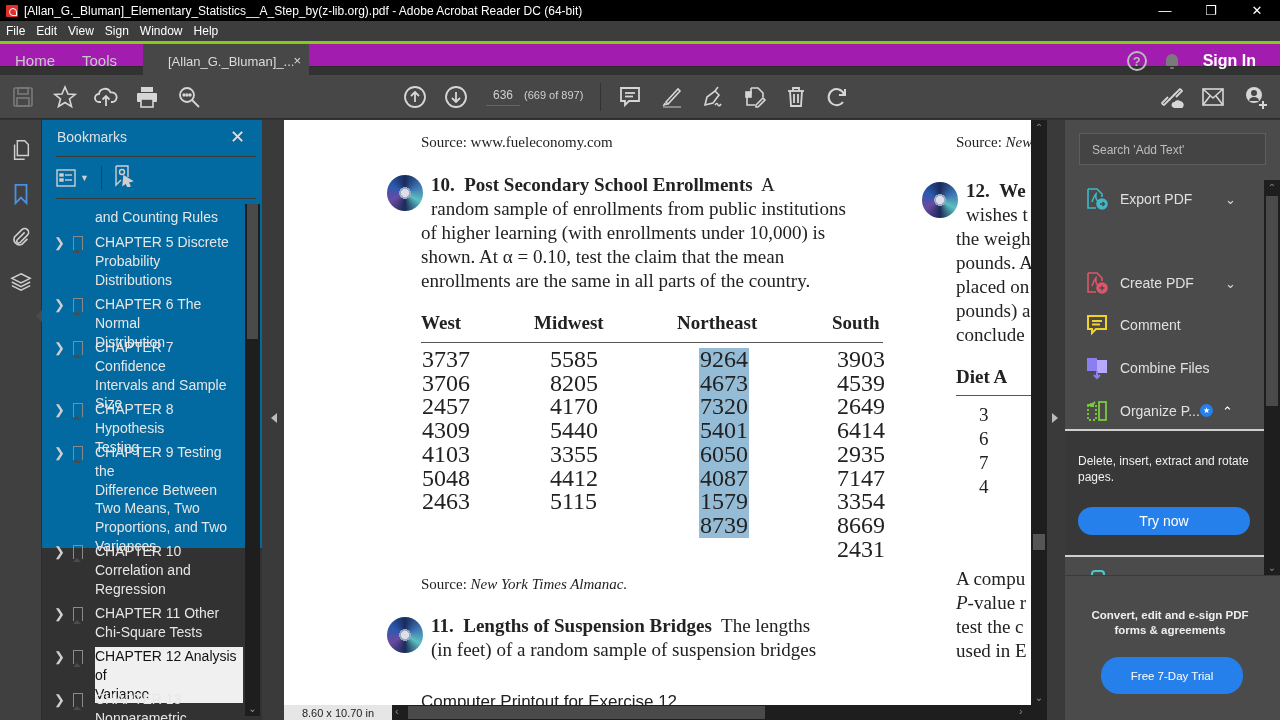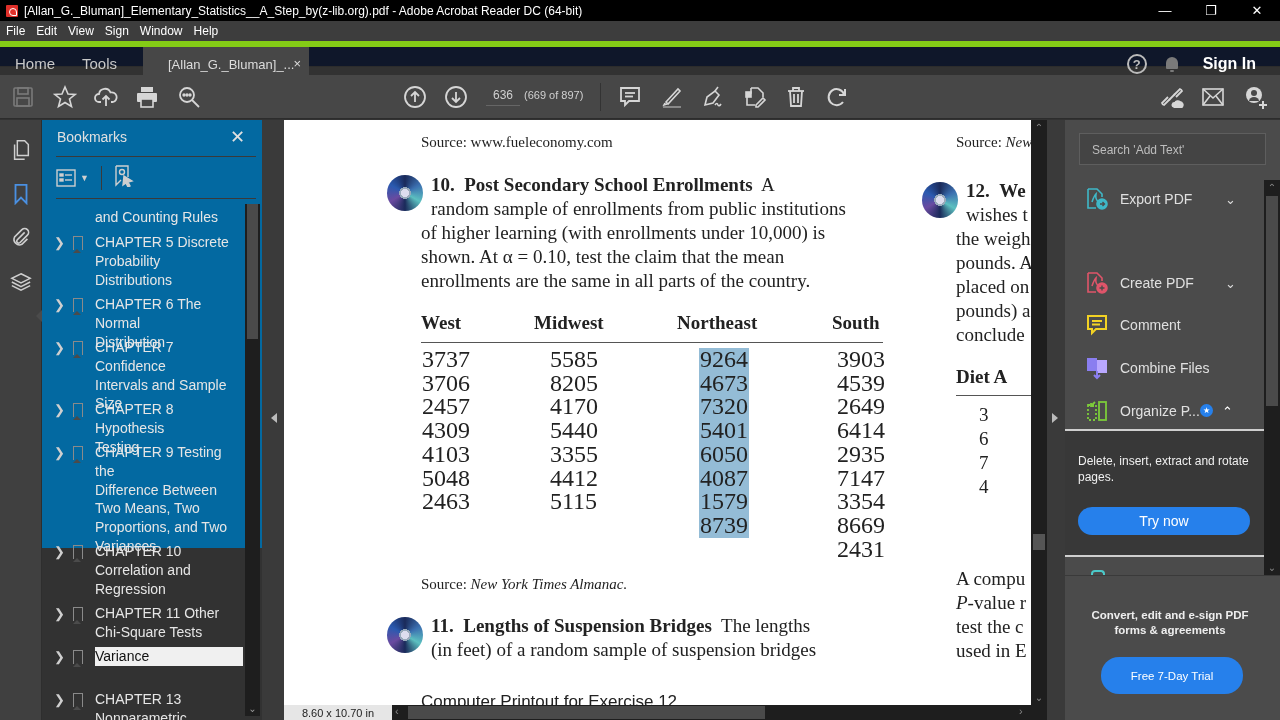--- a/index.html
+++ b/index.html
@@ -5,21 +5,21 @@
   * { box-sizing: border-box; margin: 0; padding: 0; }
   html, body { width: 1280px; height: 720px; overflow: hidden; background: #323232; font-family: "Liberation Sans", sans-serif; }
   .titlebar { position: absolute; left: 0; top: 0; width: 1280px; height: 21px; background: #000; color: #fff; font-size: 12px; display: flex; align-items: center; }
   .titlebar .app-icon { width: 12px; height: 12px; background: #e0302a; margin: 0 6px 0 6px; border-radius: 1px; position: relative; }
   .titlebar .app-icon::after { content: ""; position: absolute; left: 3px; top: 3px; width: 6px; height: 6px; border: 1px solid #fff; border-radius: 50% 50% 0 50%; }
   .titlebar .title { flex: 1; white-space: nowrap; }
   .win-ctrls { display: flex; height: 21px; }
   .win-ctrls div { width: 46px; display: flex; align-items: center; justify-content: center; color: #fff; font-size: 13px; }
   .menubar { position: absolute; top: 21px; left: 0; width: 1280px; height: 20px; background: #3d3d3d; display: flex; align-items: center; font-size: 12px; color: #fff; }
   .menubar span { padding: 0 5px 0 6px; text-align: center; }
-  .tabbar { position: absolute; top: 41px; left: 0; width: 1280px; height: 26px; background: #0f172a; border-top: 6px solid #84cc16; border-bottom: 1px solid #2c2c2c; }
+  .tabbar { position: absolute; top: 41px; left: 0; width: 1280px; height: 26px; background: #a21caf; border-top: 3px solid #84cc16; border-bottom: 1px solid #2c2c2c; }
   .tabbar .nav-tab { position: absolute; top: 8px; font-size: 15px; color: #c8c8c8; }
   .tabbar .doc-tab { position: absolute; left: 143px; top: 0; width: 166px; height: 34px; background: #474747; color: #dcdcdc; font-size: 13px; display: flex; align-items: center; padding-left: 25px; }
   .tabbar .doc-tab .x { position: absolute; right: 8px; top: 9px; font-size: 13px; color: #ddd; }
   .tabbar .right { position: absolute; right: 0; top: 0; height: 34px; display: flex; align-items: center; }
   .help-icon { width: 20px; height: 20px; border: 2px solid #bbb; border-radius: 50%; color: #bbb; font-size: 13px; font-weight: bold; display: flex; align-items: center; justify-content: center; margin-right: 18px; }
   .bell-icon { width: 14px; height: 16px; position: relative; margin-right: 24px; }
   .bell-icon::before { content: ""; position: absolute; left: 1px; top: 1px; width: 12px; height: 12px; background: #7a7a7a; border-radius: 6px 6px 1px 1px; }
   .bell-icon::after { content: ""; position: absolute; left: 5px; top: 14px; width: 4px; height: 2px; background: #7a7a7a; border-radius: 2px; }
   .signin { font-size: 16px; color: #fff; font-weight: bold; margin-right: 24px; }
   .toolbar { position: absolute; top: 75px; left: 0; width: 1280px; height: 44px; background: #474747; border-bottom: 1px solid #2c2c2c; }
@@ -360,20 +360,21 @@
       <span class="flag"></span>
       <div class="txt">
         <div>CHAPTER 11 Other</div>
         <div>Chi-Square Tests</div>
       </div>
     </div>
     <div class="bm-item selected" style="top:447px">
       <span class="chev">❯</span>
       <span class="flag"></span>
       <div class="txt">
+        <div>CHAPTER 12 Analysis of</div>
         <div>Variance</div>
       </div>
     </div>
     <div class="bm-item" style="top:490px">
       <span class="chev">❯</span>
       <span class="flag"></span>
       <div class="txt">
         <div>CHAPTER 13</div>
         <div>Nonparametric</div>
       </div>

